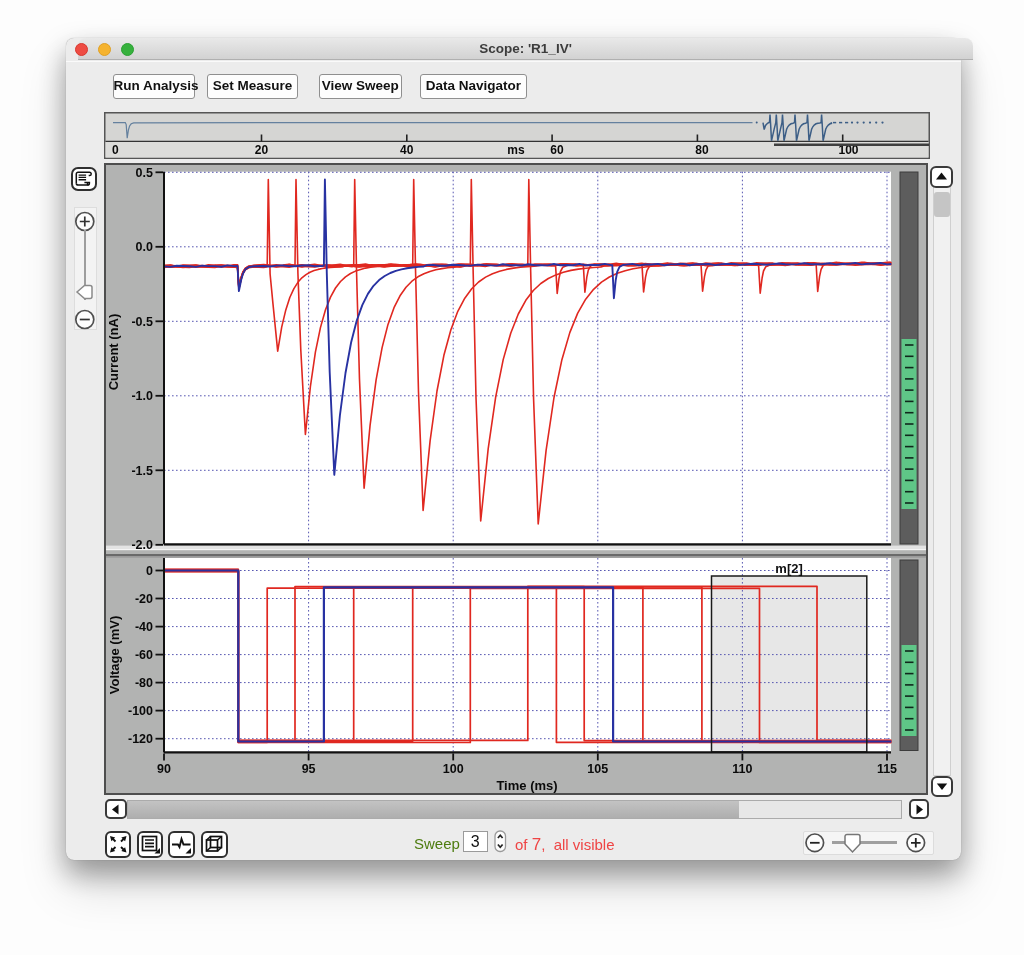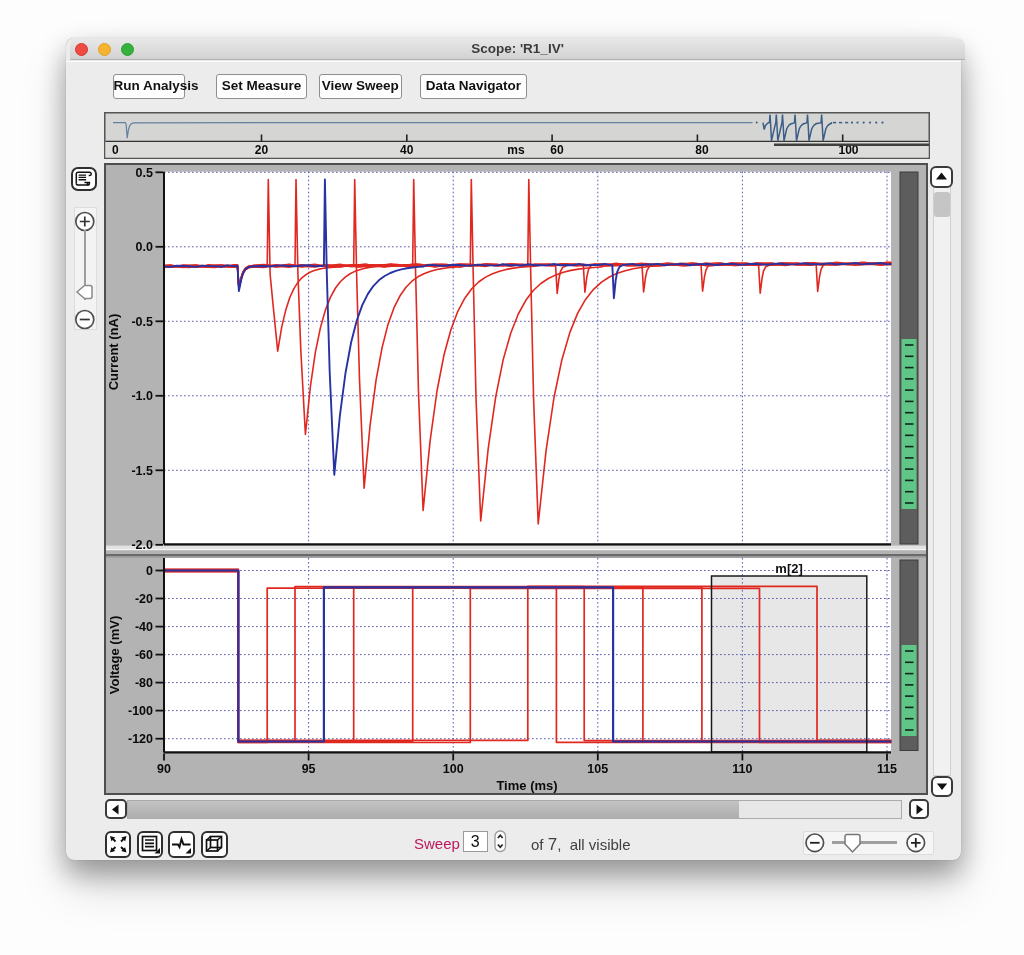--- a/index.html
+++ b/index.html
@@ -1,34 +1,34 @@
 <!DOCTYPE html>
 <html><head><meta charset="utf-8"><style>
 *{margin:0;padding:0;box-sizing:border-box}
 html,body{width:1024px;height:955px;background:#fdfdfd;font-family:"Liberation Sans",sans-serif;overflow:hidden}
 #win{position:absolute;left:66px;top:38px;width:895px;height:822px;background:#ececec;border-radius:8px;
   box-shadow:0 13px 28px rgba(0,0,0,.34),0 26px 48px rgba(0,0,0,.15), 0 0 1px rgba(0,0,0,.4)}
-#tbar{position:absolute;left:4px;top:0;width:100%;height:22px;border-radius:8px 8px 0 0;
+#tbar{position:absolute;left:12px;top:0;width:100%;height:22px;border-radius:8px 8px 0 0;
   background:linear-gradient(#e9e9e9,#d2d2d2);border-bottom:1px solid #b0b0b0;
   text-align:center;font-size:13.5px;font-weight:bold;color:#3c3c3c;line-height:22px}
 .tl{position:absolute;top:5px;width:13px;height:13px;border-radius:50%}
 .btn{position:absolute;top:36px;height:25px;background:#fdfdfd;border:1.5px solid #8f8f8f;border-radius:3px;
   font-size:13.5px;font-weight:bold;color:#111;text-align:center;line-height:21.5px;white-space:nowrap}
 .ibtn{position:absolute;width:26.5px;height:27px;background:#fff;border:2px solid #2f2f2f;border-radius:6px}
 .sq{position:absolute;background:#fff;border:2px solid #3a3a3a;border-radius:6px}
 </style></head><body>
 <div id="blurwrap" style="filter:blur(0.55px)">
 <div id="win">
  <div id="tbar">Scope: 'R1_IV'</div>
  <div style="position:absolute;left:0;top:23px;width:100%;height:1px;background:rgba(255,255,255,.75)"></div>
  <div class="tl" style="left:9px;background:#ee4c43;border:.5px solid #d8382f"></div>
  <div class="tl" style="left:31.5px;background:#f5b32f;border:.5px solid #e0a023"></div>
  <div class="tl" style="left:54.5px;background:#36b13d;border:.5px solid #2aa032"></div>
- <div class="btn" style="left:46.6px;width:72px">Run Analysis</div>
- <div class="btn" style="left:150px;width:91.2px">Set Measure</div>
+ <div class="btn" style="left:46.6px;width:82px">Run Analysis</div>
+ <div class="btn" style="left:141px;width:91.2px">Set Measure</div>
  <div class="btn" style="left:252.8px;width:83.1px">View Sweep</div>
  <div class="btn" style="left:353.9px;width:107px">Data Navigator</div>
 </div>
 <svg width="826" height="48" viewBox="0 0 826 48" style="position:absolute;left:104px;top:112px">
       <rect x="0.75" y="0.75" width="824.5" height="45.5" fill="#d5d5d3" stroke="#555" stroke-width="1.5"></rect>
       <rect x="1.5" y="29.8" width="823" height="15.7" fill="#dcdcda"></rect>
       <line x1="1.5" y1="29.3" x2="824.5" y2="29.3" stroke="#333" stroke-width="1.3"></line>
       <line x1="157.5" y1="22.5" x2="157.5" y2="29.3" stroke="#222" stroke-width="1.6"></line>
       <line x1="302.8" y1="22.5" x2="302.8" y2="29.3" stroke="#222" stroke-width="1.6"></line>
       <line x1="448.1" y1="22.5" x2="448.1" y2="29.3" stroke="#222" stroke-width="1.6"></line>
@@ -247,28 +247,28 @@
 <polygon points="15.5,20.5 21,20.5 21,15" fill="#111"></polygon>
 </svg>
     </div>
 <div class="ibtn" style="left:201.2px;top:831px">
 <svg width="22.5" height="23" style="position:absolute;left:0;top:0">
 <rect x="3.5" y="7" width="11" height="11" fill="none" stroke="#111" stroke-width="1.7"></rect>
 <rect x="7.5" y="3.5" width="11" height="11" fill="none" stroke="#111" stroke-width="1.7"></rect>
 <path d="M3.5,7 L7.5,3.5 M14.5,7 L18.5,3.5 M3.5,18 L7.5,14.5 M14.5,18 L18.5,14.5" stroke="#111" stroke-width="1.5"></path>
 </svg>
     </div>
-<div style="position:absolute;left:414px;top:834.5px;font-size:15px;color:#be185d">Sweep</div>
+<div style="position:absolute;left:414px;top:834.5px;font-size:15px;color:#4d7c0f">Sweep</div>
 <div style="position:absolute;left:463px;top:830.5px;width:24.5px;height:21px;background:#fff;border:1.5px solid #9a9a9a;font-size:16px;color:#111;text-align:center;line-height:19px">3</div>
 <svg width="14" height="24" style="position:absolute;left:494px;top:830px">
 <rect x="1" y="1" width="10.5" height="20.5" rx="5" fill="#fdfdfd" stroke="#9a9a9a" stroke-width="1.3"></rect>
 <path d="M3.9,8 L6.25,5.2 L8.6,8" fill="none" stroke="#222" stroke-width="1.7"></path>
 <path d="M3.9,14.5 L6.25,17.3 L8.6,14.5" fill="none" stroke="#222" stroke-width="1.7"></path>
 </svg>
-<div style="position:absolute;left:531px;top:834.5px;font-size:15px;color:#404040">of <span style="font-size:17px">7</span>,&nbsp; all visible</div>
+<div style="position:absolute;left:515px;top:834.5px;font-size:15px;color:#ef4444">of <span style="font-size:17px">7</span>,&nbsp; all visible</div>
 <div style="position:absolute;left:802.5px;top:830.5px;width:131.5px;height:24px;background:#f5f5f5;border:1px solid #dcdcdc;border-radius:2px"></div>
 <svg width="24" height="24" style="position:absolute;left:804.5px;top:833px">
 <circle cx="9.8" cy="9.8" r="8.8" fill="#fdfdfd" stroke="#4f4f4f" stroke-width="1.7"></circle>
 <path d="M5,9.8 h9.6" stroke="#222" stroke-width="1.8"></path>
     </svg>
 <div style="position:absolute;left:831.5px;top:841.3px;width:65.5px;height:2.6px;background:#9f9f9f"></div>
 <svg width="20" height="24" style="position:absolute;left:843px;top:831px">
 <path d="M4,3.5 h11 a2,2 0 0 1 2,2 v7.5 l-7.5,8 l-7.5,-8 V5.5 a2,2 0 0 1 2,-2 Z" fill="#fff" stroke="#777" stroke-width="1.5"></path>
     </svg>
 <svg width="24" height="24" style="position:absolute;left:905.5px;top:833px">

